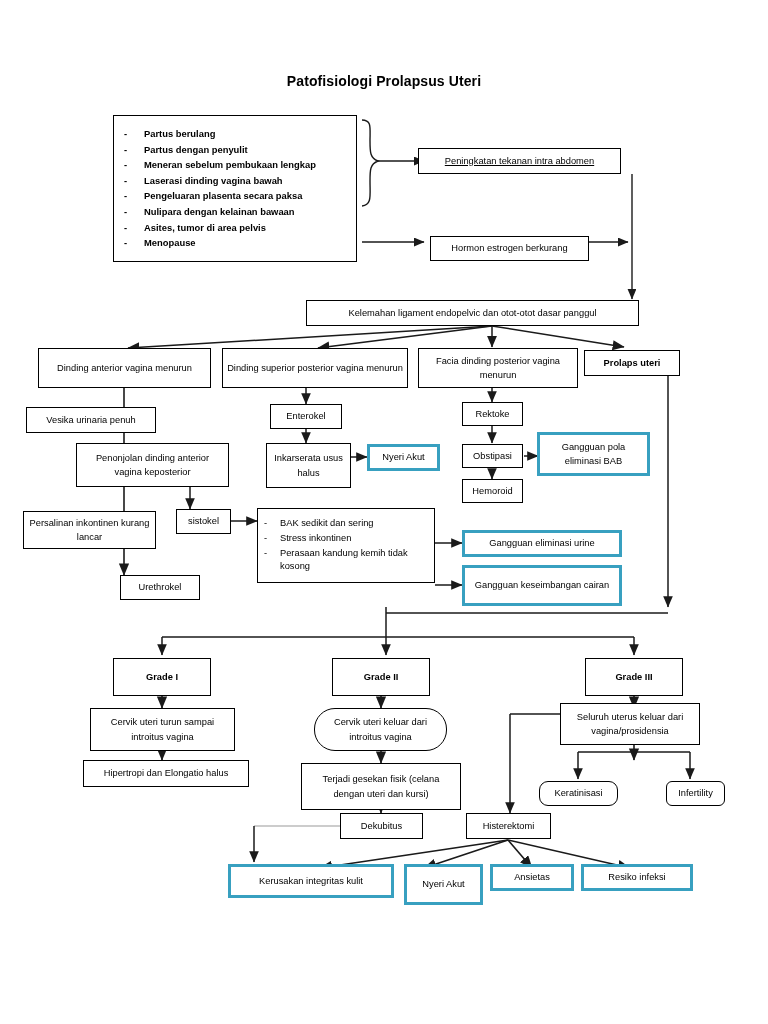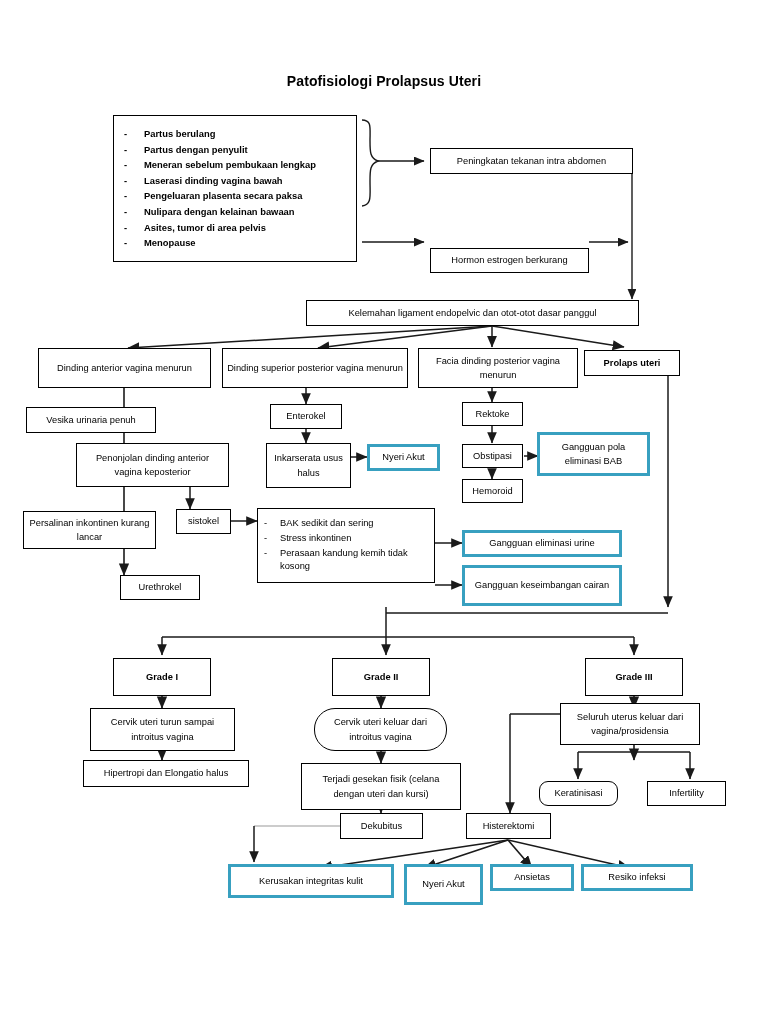--- a/index.html
+++ b/index.html
@@ -219,23 +219,23 @@
     <div class="listrow">
       <span class="dash">-</span>
       <span>Asites, tumor di area pelvis</span>
     </div>
     <div class="listrow">
       <span class="dash">-</span>
       <span>Menopause</span>
     </div>
   </div>
 
-  <div class="box" style="left:430px; top:148px; width:203px; height:26px;">Peningkatan tekanan intra abdomen</div>
-
-  <div class="box" style="left:430px; top:248px; width:159px; height:25px;">Hormon estrogen berkurang</div>
+  <div class="box" style="left:418px; top:148px; width:203px; height:26px;text-decoration:underline;">Peningkatan tekanan intra abdomen</div>
+
+  <div class="box" style="left:430px; top:236px; width:159px; height:25px;">Hormon estrogen berkurang</div>
 
   <div class="box" style="left:306px; top:300px; width:333px; height:26px;">Kelemahan ligament endopelvic dan otot-otot dasar panggul</div>
 
   <div class="box" style="left:38px; top:348px; width:173px; height:40px;">Dinding anterior vagina menurun</div>
 
   <div class="box" style="left:222px; top:348px; width:186px; height:40px;">Dinding superior posterior  vagina menurun</div>
 
   <div class="box" style="left:418px; top:348px; width:160px; height:40px;">Facia dinding posterior vagina menurun</div>
 
   <div class="box bold" style="left:584px; top:350px; width:96px; height:26px;">Prolaps uteri</div>
@@ -296,21 +296,21 @@
   <div class="box" style="left:314px; top:708px; width:133px; height:43px;border-radius:21px;">Cervik uteri keluar dari introitus vagina</div>
 
   <div class="box" style="left:301px; top:763px; width:160px; height:47px;">Terjadi gesekan fisik (celana dengan uteri dan kursi)</div>
 
   <div class="box" style="left:340px; top:813px; width:83px; height:26px;">Dekubitus</div>
 
   <div class="box" style="left:560px; top:703px; width:140px; height:42px;">Seluruh uterus keluar dari vagina/prosidensia</div>
 
   <div class="box" style="left:539px; top:781px; width:79px; height:25px;border-radius:9px;">Keratinisasi</div>
 
-  <div class="box" style="left:647px; top:781px; width:79px; height:25px;">Infertility</div>
+  <div class="box" style="left:666px; top:781px; width:59px; height:25px;border-radius:6px;">Infertility</div>
 
   <div class="box" style="left:466px; top:813px; width:85px; height:26px;">Histerektomi</div>
 
   <div class="box teal" style="left:228px; top:864px; width:166px; height:34px;">Kerusakan integritas kulit</div>
 
   <div class="box teal" style="left:404px; top:864px; width:79px; height:41px;">Nyeri Akut</div>
 
   <div class="box teal" style="left:490px; top:864px; width:84px; height:27px;">Ansietas</div>
 
   <div class="box teal" style="left:581px; top:864px; width:112px; height:27px;">Resiko infeksi</div>

